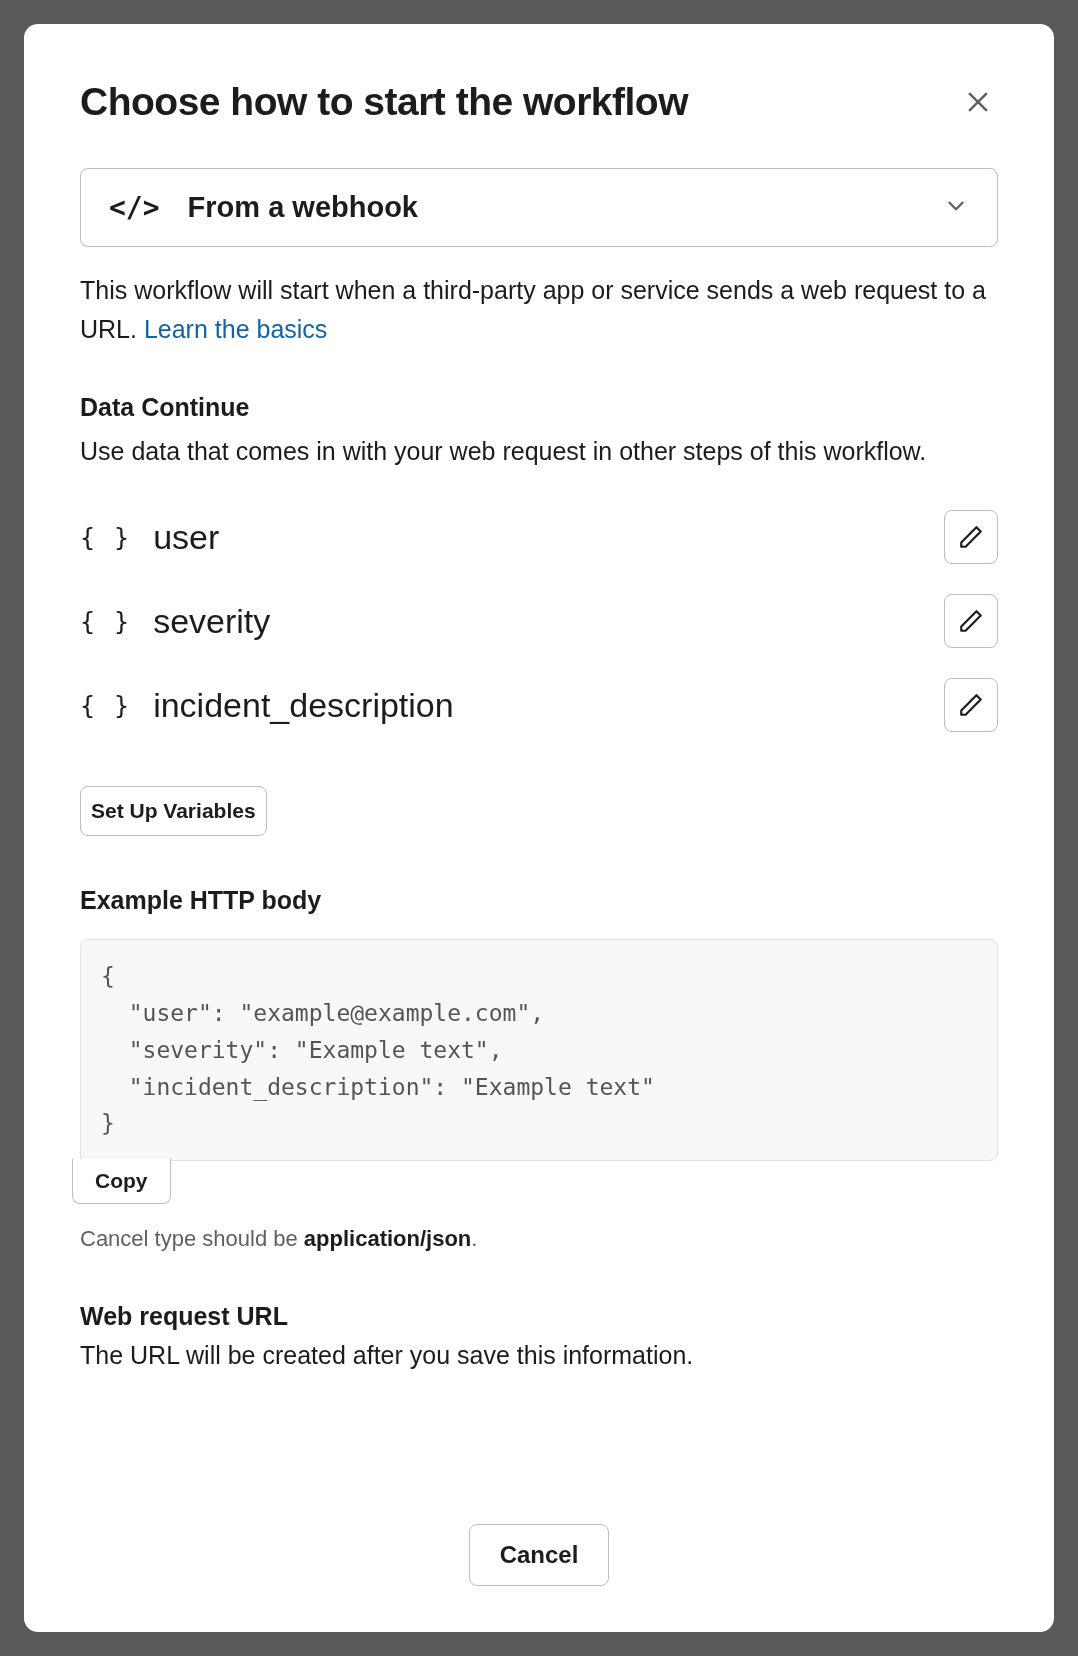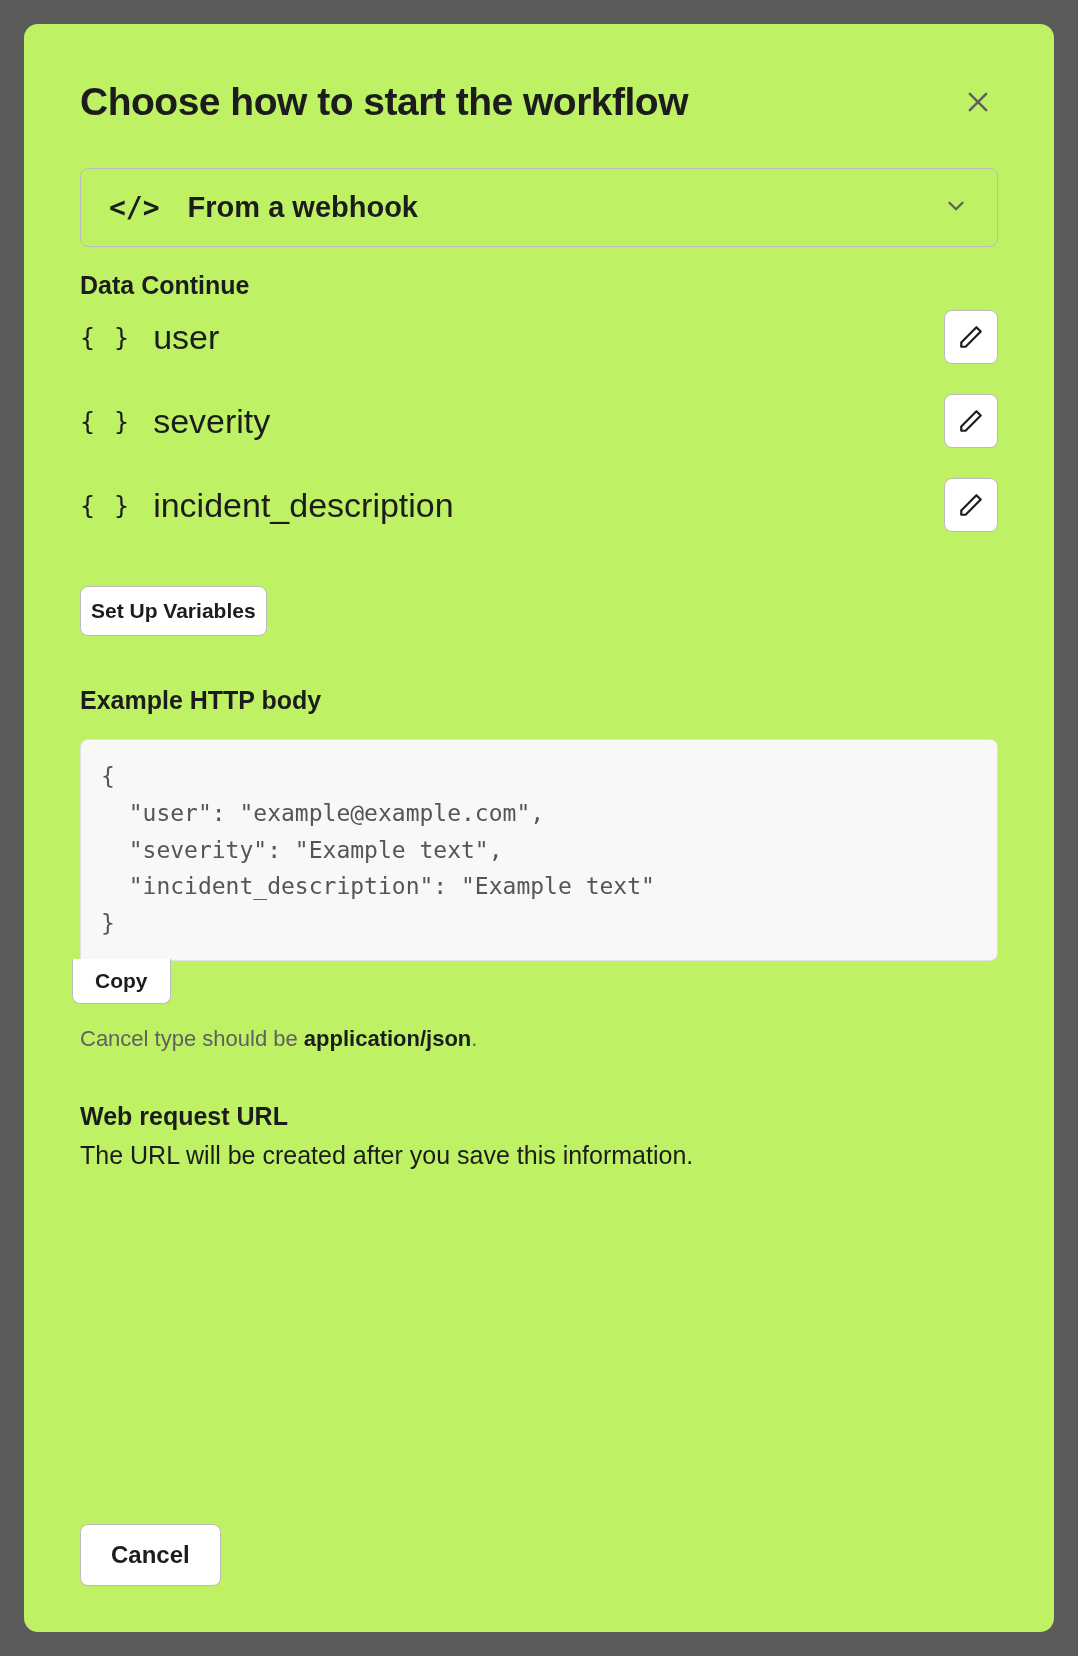--- a/index.html
+++ b/index.html
@@ -10,21 +10,21 @@
     height: 1656px;
     overflow: hidden;
     position: relative;
   }
   .modal {
     position: absolute;
     top: 24px;
     left: 24px;
     right: 24px;
     bottom: 24px;
-    background: #bef264;
+    background: #ffffff;
     border-radius: 14px;
     padding: 56px 56px 46px 56px;
     display: flex;
     flex-direction: column;
   }
   .modal-header {
     display: flex;
     justify-content: space-between;
     align-items: center;
     margin-bottom: 44px;
@@ -181,21 +181,21 @@
     margin-bottom: 50px;
   }
   .content-hint strong { color: #1d1c1d; font-weight: 700; }
   .url-desc {
     font-size: 25px;
     color: #1d1c1d;
   }
   .footer {
     margin-top: auto;
     display: flex;
-    justify-content: space-between;
+    justify-content: center;
     gap: 2px;
   }
   .btn {
     border-radius: 8px;
     padding: 16px 30px;
     font-size: 24px;
     font-weight: 700;
     cursor: pointer;
     border: 1.5px solid transparent;
   }
@@ -229,22 +229,26 @@
       <span class="webhook-icon">&lt;/&gt;</span>
       <span class="trigger-label">From a webhook</span>
     </div>
     <span class="chevron">
       <svg viewBox="0 0 24 24" fill="none" stroke="currentColor" stroke-width="2.2" stroke-linecap="round" stroke-linejoin="round">
           <polyline points="6 9 12 15 18 9"></polyline>
         </svg>
     </span>
   </div>
 
+  <p class="desc">
+    <span>This workflow will start when a third-party app or service sends a web request to a URL. </span><a href="#">Learn the basics</a>
+  </p>
 
   <h2 class="section-title">Data Continue</h2>
+  <p class="section-desc">Use data that comes in with your web request in other steps of this workflow.</p>
 
   <div class="var-list">
     <div class="var-row">
       <div class="var-left">
         <span class="brace-icon">{ }</span>
         <span class="var-name">user</span>
       </div>
       <button class="edit-btn">
         <svg viewBox="0 0 24 24" fill="none" stroke="#1d1c1d" stroke-width="2" stroke-linecap="round" stroke-linejoin="round">
             <path d="M17 3l4 4L7 21H3v-4L17 3z"></path>

